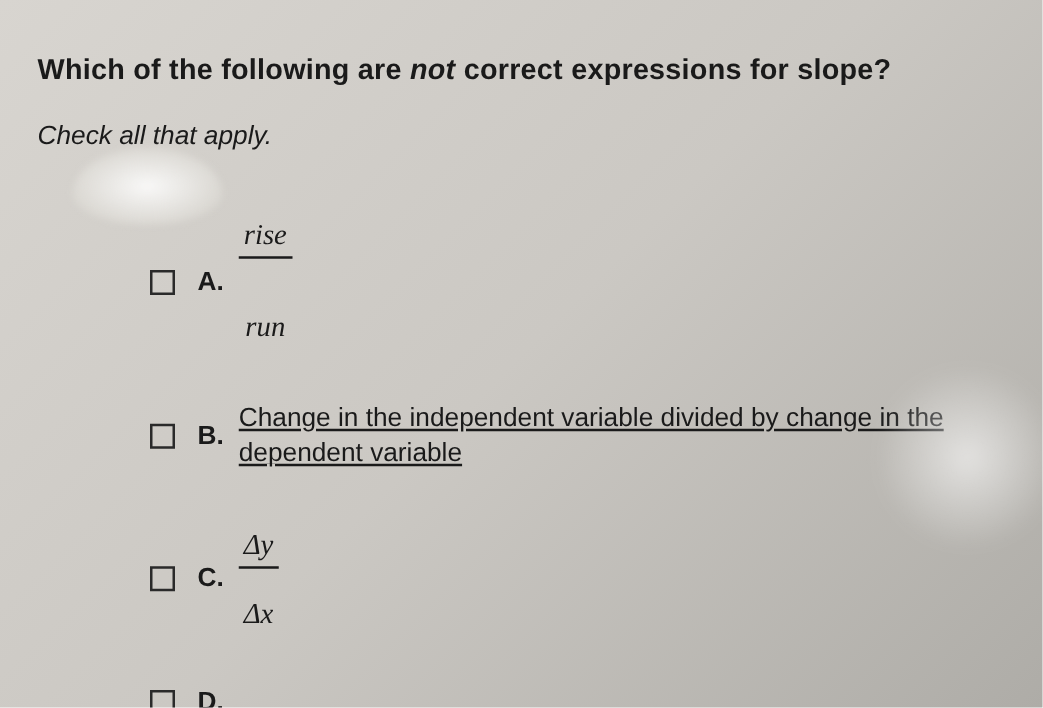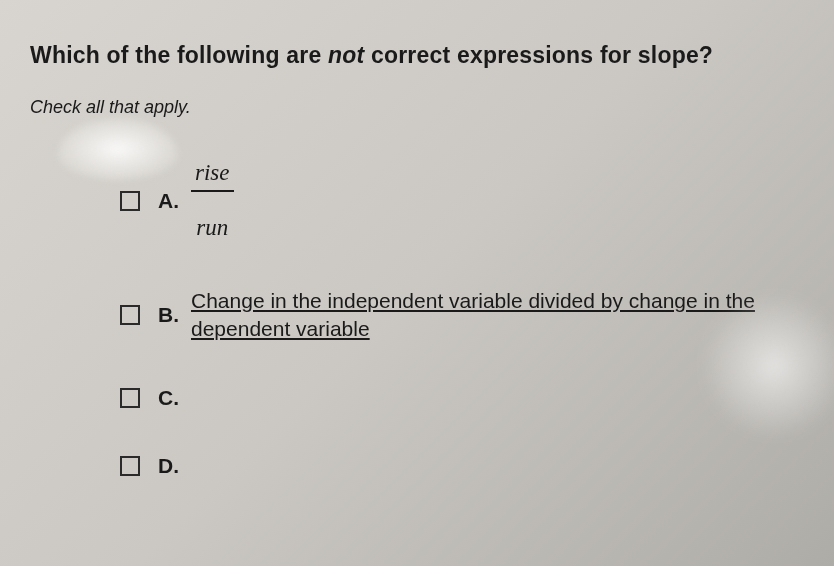--- a/index.html
+++ b/index.html
@@ -21,23 +21,23 @@
       font-size: 23px;
       font-weight: 600;
       margin-bottom: 28px;
       letter-spacing: 0.2px;
       margin-top: 24px;
     }
     .question .not {
       font-style: italic;
     }
     .instruction {
-      font-size: 18px;
+      font-size: 21px;
       font-style: italic;
-      margin-bottom: 39px;
+      margin-bottom: 51px;
     }
     .options {
       padding-left: 90px;
     }
     .option {
       display: flex;
       align-items: center;
       margin-bottom: 42px;
     }
     .checkbox {
@@ -69,20 +69,21 @@
     }
     .fraction .num {
       border-bottom: 2px solid #1a1a1a;
       padding: 0 4px 2px 4px;
     }
     .fraction .den {
       padding: 20px 4px 0 4px;
     }
     .option-a .fraction {
       margin-bottom: 2px;
+      gap: 19px;
     }
     .option-b .option-content {
       max-width: 620px;
       text-decoration: underline;
     }
     .math {
       font-family: 'Times New Roman', serif;
       font-style: italic;
     }
     .sub {
@@ -139,20 +140,26 @@
 
   <div class="option option-b">
     <div class="checkbox"></div>
     <span class="option-label">B.</span>
     <div class="option-content">Change in the independent variable divided by change in the dependent variable</div>
   </div>
 
   <div class="option option-c">
     <div class="checkbox"></div>
     <span class="option-label">C.</span>
+    <div class="option-content">
+      <span class="fraction">
+        <span class="num math">Δy</span>
+        <span class="den math">Δx</span>
+      </span>
+    </div>
   </div>
 
   <div class="option option-d">
     <div class="checkbox"></div>
     <span class="option-label">D.</span>
     <div class="option-content">
       <span class="fraction">
       </span>
     </div>
   </div>

